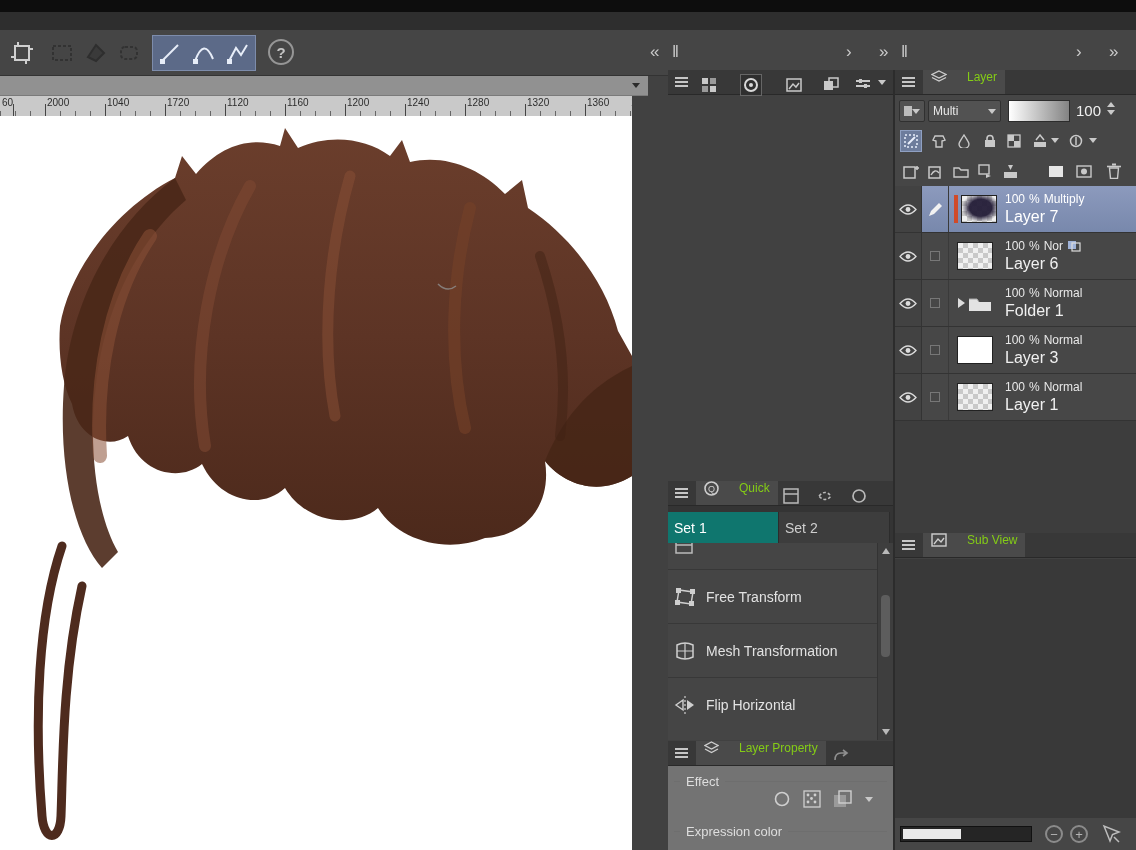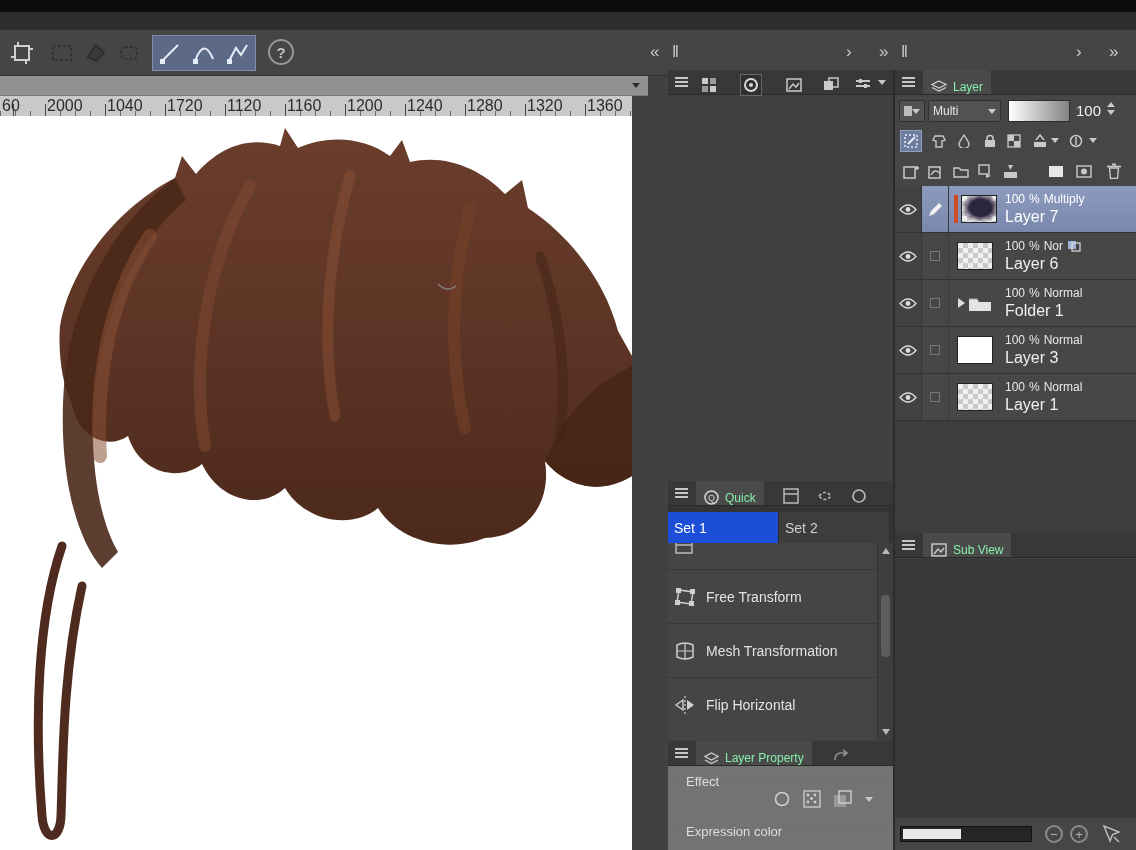--- a/index.html
+++ b/index.html
@@ -11,31 +11,31 @@
   .tb1{left:0;top:0;width:1136px;height:12px;background:#0d0d0d}
   .tb2{left:0;top:12px;width:1136px;height:18px;background:#2e2e2e}
   .toolbar{left:0;top:30px;width:1136px;height:46px;background:#454545;border-bottom:1px solid #333}
   .tool{position:absolute;top:7px;width:32px;height:32px;display:flex;align-items:center;justify-content:center}
   .toolgrp{position:absolute;top:5px;height:36px;background:#5c6a88;border:1px solid #7d8cab;display:flex;align-items:center}
   .helpbtn{position:absolute;top:9px;width:26px;height:26px;border:2px solid #969696;border-radius:50%;
            display:flex;align-items:center;justify-content:center;color:#c4c4c4;font-size:15px;font-weight:bold}
   .chev{position:absolute;top:40px;font-size:17px;color:#cbcbcb;line-height:24px}
   
   .tabstrip{left:0;top:76px;width:648px;height:20px;background:#919191;border-bottom:1px solid #7a7a7a}
-  .ruler{left:0;top:96px;width:632px;height:20px;background:#c9c9c9;overflow:hidden;font-size:16px;color:#2c2c2c}
+  .ruler{left:0;top:96px;width:632px;height:20px;background:#c9c9c9;overflow:hidden;font-size:10px;color:#2c2c2c}
   .ruler .minor{position:absolute;bottom:0;left:0;width:100%;height:5px;
         background:repeating-linear-gradient(to right,#666 0 1px,transparent 1px 15px)}
   .ruler .major{position:absolute;bottom:0;left:0;width:100%;height:12px;
         background:repeating-linear-gradient(to right,#444 0 1px,transparent 1px 60px);background-position:45px 0}
   .rlab{position:absolute;top:1px}
   .canvas{left:0;top:116px;width:632px;height:734px;background:#ffffff;overflow:hidden}
   
   .phead{position:absolute;height:25px;background:#383838;border-bottom:1px solid #292929}
-  .ptab{position:absolute;top:0;height:24px;display:flex;align-items:flex-end;gap:6px;padding:0 8px;
-        background:#4a4a4a;font-size:12px;color:#86efac;white-space:nowrap}
+  .ptab{position:absolute;top:0;height:24px;display:flex;align-items:flex-start;gap:20px;padding:0 8px;
+        background:#4a4a4a;font-size:12px;color:#84cc16;white-space:nowrap}
   .hamb{display:inline-block;width:13px;height:2px;background:#c6c6c6;box-shadow:0 -4px 0 #c6c6c6,0 4px 0 #c6c6c6}
   .caret{display:inline-block;width:0;height:0;border-left:4px solid transparent;border-right:4px solid transparent;border-top:5px solid #c9c9c9}
   .vdiv{position:absolute;width:2px;background:#2c2c2c}
   
   .colorbody{left:668px;top:95px;width:225px;height:385px;background:#464646}
   .wheel{position:absolute;left:1px;top:71px;width:222px;height:222px;border-radius:50%;
          background:conic-gradient(from 300deg,#f00,#ff0 60deg,#0f0 120deg,#0ff 180deg,#00f 240deg,#f0f 300deg,#f00 360deg)}
   .hole{position:absolute;left:28px;top:28px;width:166px;height:166px;border-radius:50%;background:#464646}
   .sv{position:absolute;left:54px;top:122px;width:118px;height:114px;
       background:linear-gradient(to top,#000,rgba(0,0,0,0)),linear-gradient(to right,#fff,hsl(15,92%,48%))}
@@ -49,21 +49,21 @@
             background:linear-gradient(to right,rgba(255,255,255,1),rgba(70,70,70,1)),
                        repeating-conic-gradient(#bbb 0% 25%,#eee 0% 50%) 0 0/6px 6px}
   .rgbsq{display:inline-block;width:12px;height:12px;border:1px solid #222;vertical-align:-2px}
   .rgbnum{font-size:14px;color:#f0f0f0}
   .colorset{position:absolute;left:200px;top:355px;width:24px;height:24px;border:2.5px solid #d6d6d6;border-radius:50%;
             display:flex;align-items:center;justify-content:center}
   
   .qatabs{left:668px;top:506px;width:225px;height:37px;background:#343434;display:flex}
   .settab{width:111px;height:31px;margin-top:6px;display:flex;align-items:center;padding-left:6px;font-size:14px;
           background:#3d3d3d;color:#cfcfcf;border-right:1px solid #2c2c2c}
-  .settab.sel{background:#1d4ed8;color:#fff}
+  .settab.sel{background:#0f766e;color:#fff}
   .qalist{left:668px;top:543px;width:225px;height:197px;background:#454545;overflow:hidden}
   .qaitem{position:absolute;left:0;width:209px;height:54px;border-top:1px solid #383838;display:flex;align-items:center;gap:10px;padding-left:6px}
   .qaitem span{font-size:14px;color:#e2e2e2}
   .qascroll{position:absolute;left:209px;top:0;width:16px;height:197px;background:#3e3e3e;border-left:1px solid #333}
   .tri-up{width:0;height:0;border-left:4px solid transparent;border-right:4px solid transparent;border-bottom:6px solid #b9b9b9}
   .tri-dn{width:0;height:0;border-left:4px solid transparent;border-right:4px solid transparent;border-top:6px solid #b9b9b9}
   
   .lpbody{left:668px;top:766px;width:225px;height:84px;background:#737373}
   .legend{position:absolute;left:6px;right:6px;display:flex;align-items:center;gap:6px;font-size:13px;color:#dedede}
   .legend::before{content:"";width:6px;border-top:1px solid #6e6e6e}

